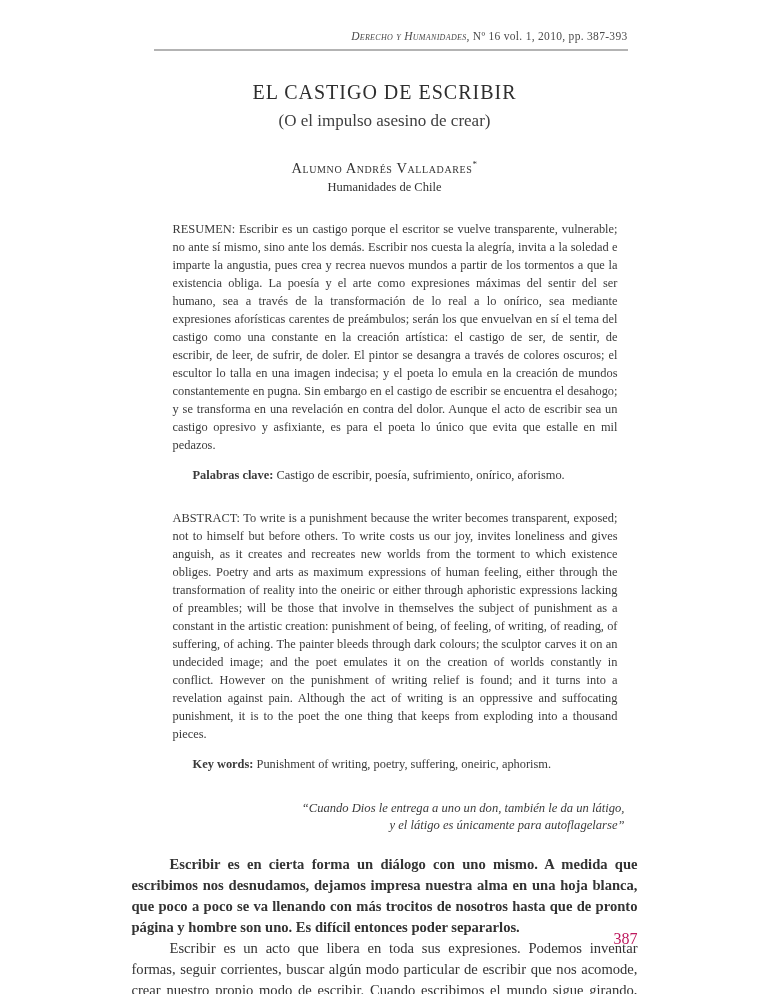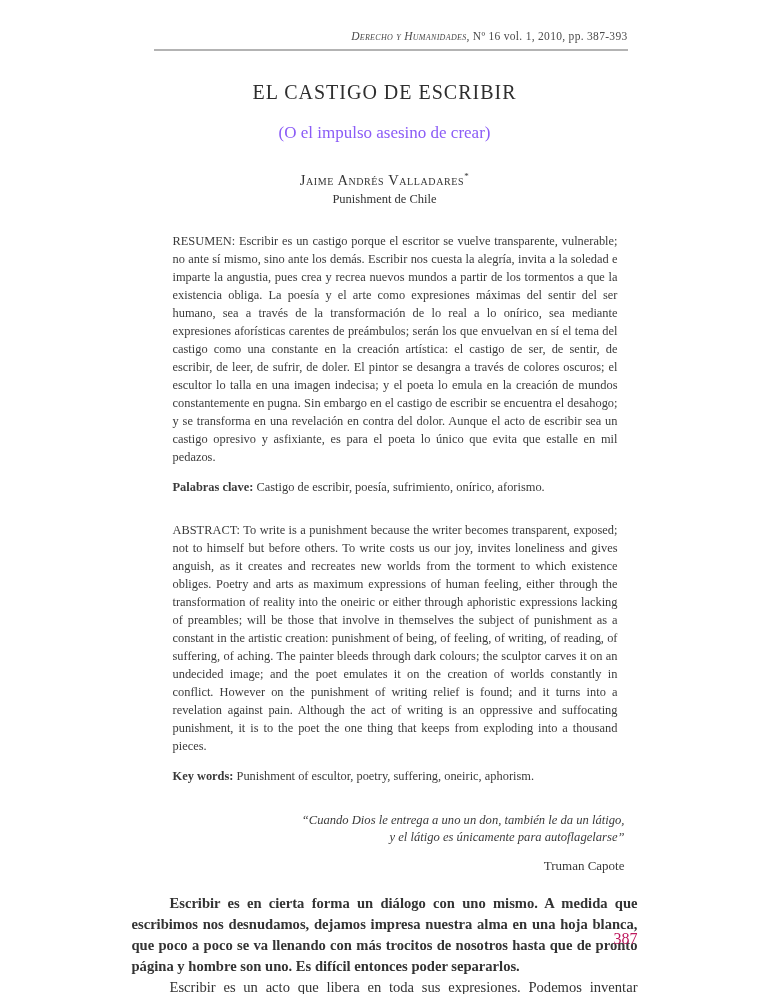--- a/index.html
+++ b/index.html
@@ -33,23 +33,23 @@
     font-size:20px;
     font-weight:normal;
     letter-spacing:1px;
     color:#2e2e2e;
     line-height:26px;
   }
   .subtitle {
     text-align:center;
     font-size:17px;
     font-weight:normal;
-    color:#8b5cf6;
+    color:#404040;
     line-height:24px;
-    margin-top:16px;
+    margin-top:4px;
   }
   .author {
     margin-top:26px;
     text-align:center;
     font-variant:small-caps;
     font-size:14.5px;
     letter-spacing:0.6px;
     color:#333;
   }
   .author sup { font-size:9px; vertical-align:super; }
@@ -64,21 +64,21 @@
     font-size:12.4px;
     line-height:18px;
     text-align:justify;
     color:#3a3a3a;
   }
   .kw-line {
     margin:12px 42px 0 41px;
     font-size:12.4px;
     line-height:18px;
   }
-  .kw-label { font-weight:bold; }
+  .kw-label { font-weight:bold;margin-left:20px; }
   .kw-text { }
   .epigraph {
     margin:27px 13px 0 0;
     text-align:right;
     font-style:italic;
     font-size:12.6px;
     line-height:17.5px;
     color:#3a3a3a;
   }
   .attribution {
@@ -123,47 +123,46 @@
     <div class="running-head">
       <span class="journal-name">Derecho y Humanidades,</span><span> Nº 16 vol. 1, 2010, pp. 387-393</span>
     </div>
     <hr class="head-rule">
   </header>
 
   <h1 class="title">EL CASTIGO DE ESCRIBIR</h1>
   <h2 class="subtitle">(O el impulso asesino de crear)</h2>
 
   <div class="author">
-    <span>Jaime Andrés Valladares</span><sup>*</sup>
+    <span>Alumno Andrés Valladares</span><sup>*</sup>
   </div>
-  <div class="affiliation">Punishment de Chile</div>
+  <div class="affiliation">Humanidades de Chile</div>
 
   <section>
     <p class="abstract-par">
       <span>RESUMEN:</span><span> Escribir es un castigo porque el escritor se vuelve transparente, vulnerable; no ante sí mismo, sino ante los demás. Escribir nos cuesta la alegría, invita a la soledad e imparte la angustia, pues crea y recrea nuevos mundos a partir de los tormentos a que la existencia obliga. La poesía y el arte como expresiones máximas del sentir del ser humano, sea a través de la transformación de lo real a lo onírico, sea mediante expresiones aforísticas carentes de preámbulos; serán los que envuelvan en sí el tema del castigo como una constante en la creación artística: el castigo de ser, de sentir, de escribir, de leer, de sufrir, de doler. El pintor se desangra a través de colores oscuros; el escultor lo talla en una imagen indecisa; y el poeta lo emula en la creación de mundos constantemente en pugna. Sin embargo en el castigo de escribir se encuentra el desahogo; y se transforma en una revelación en contra del dolor. Aunque el acto de escribir sea un castigo opresivo y asfixiante, es para el poeta lo único que evita que estalle en mil pedazos.</span>
     </p>
     <p class="kw-line">
       <span class="kw-label">Palabras clave:</span><span class="kw-text"> Castigo de escribir, poesía, sufrimiento, onírico, aforismo.</span>
     </p>
   </section>
 
   <section>
     <p class="abstract-par">
       <span>ABSTRACT:</span><span> To write is a punishment because the writer becomes transparent, exposed; not to himself but before others. To write costs us our joy, invites loneliness and gives anguish, as it creates and recreates new worlds from the torment to which existence obliges. Poetry and arts as maximum expressions of human feeling, either through the transformation of reality into the oneiric or either through aphoristic expressions lacking of preambles; will be those that involve in themselves the subject of punishment as a constant in the artistic creation: punishment of being, of feeling, of writing, of reading, of suffering, of aching. The painter bleeds through dark colours; the sculptor carves it on an undecided image; and the poet emulates it on the creation of worlds constantly in conflict. However on the punishment of writing relief is found; and it turns into a revelation against pain. Although the act of writing is an oppressive and suffocating punishment, it is to the poet the one thing that keeps from exploding into a thousand pieces.</span>
     </p>
     <p class="kw-line">
-      <span class="kw-label">Key words:</span><span class="kw-text"> Punishment of escultor, poetry, suffering, oneiric, aphorism.</span>
+      <span class="kw-label">Key words:</span><span class="kw-text"> Punishment of writing, poetry, suffering, oneiric, aphorism.</span>
     </p>
   </section>
 
   <blockquote class="epigraph">
     <div>“Cuando Dios le entrega a uno un don, también le da un látigo,</div>
     <div>y el látigo es únicamente para autoflagelarse”</div>
   </blockquote>
-  <div class="attribution">Truman Capote</div>
 
   <main>
     <p class="body-par first">Escribir es en cierta forma un diálogo con uno mismo. A medida que escribimos nos desnudamos, dejamos impresa nuestra alma en una hoja blanca, que poco a poco se va llenando con más trocitos de nosotros hasta que de pronto página y hombre son uno. Es difícil entonces poder separarlos.</p>
     <p class="body-par">Escribir es un acto que libera en toda sus expresiones. Podemos inventar formas, seguir corrientes, buscar algún modo particular de escribir que nos acomode, crear nuestro propio modo de escribir. Cuando escribimos el mundo sigue girando, pero cada vuelta</p>
   </main>
 
   <footer>
     <hr class="footnote-rule">
     <div class="footnote">* Alumno de pregrado de la Facultad de Derecho de la Universidad de Chile. Mail: jaimevalladares.v@gmail.com</div>
   </footer>

